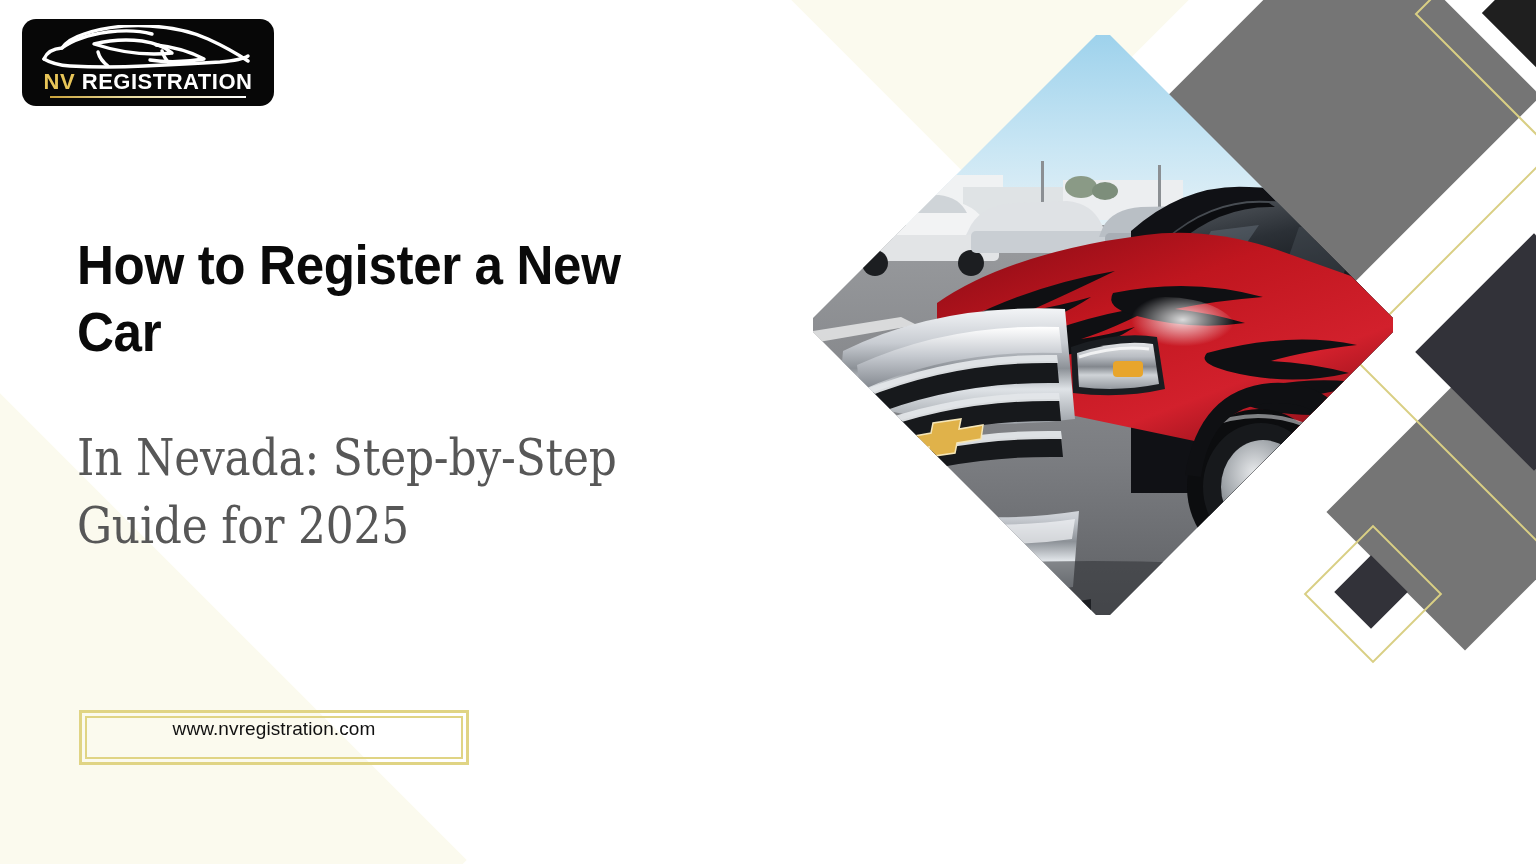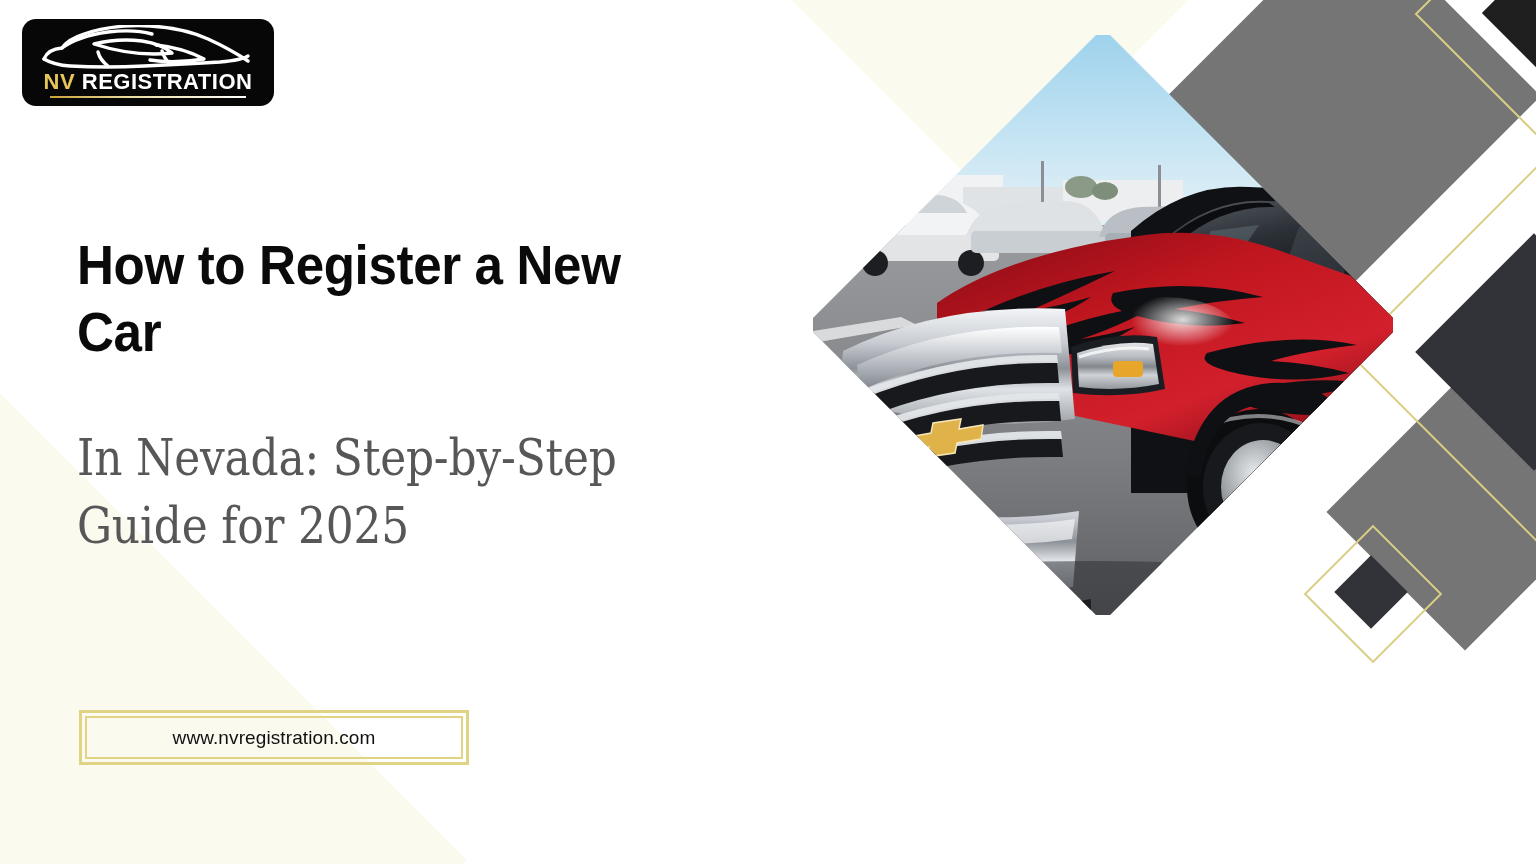--- a/index.html
+++ b/index.html
@@ -195,21 +195,20 @@
     border: 3px solid #e0d484;
     background: transparent;
     padding: 3px;
   }
   .url-badge-inner {
     width: 100%;
     height: 100%;
     box-sizing: border-box;
     border: 2px solid #e0d484;
     display: flex;
-    align-items: center;
     justify-content: center;
   }
   .url-text {
     font-family: "Liberation Sans", sans-serif;
     font-size: 19px;
     font-weight: 400;
     color: #111111;
     letter-spacing: 0.1px;
   }
 </style>

